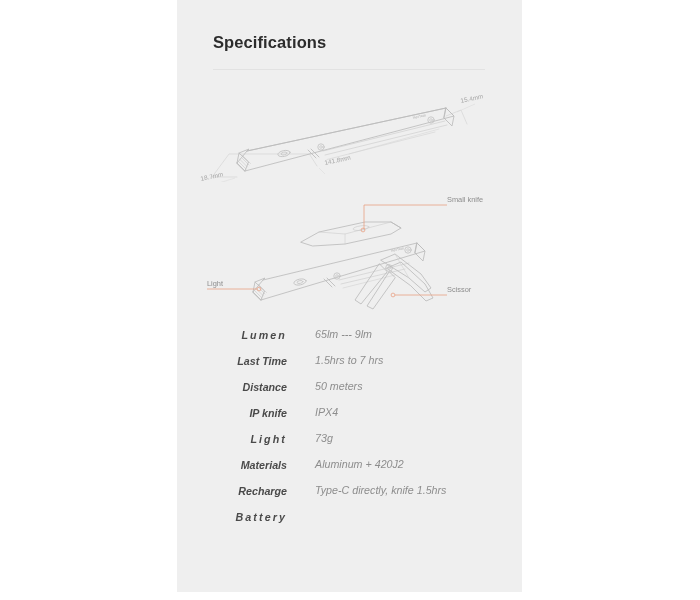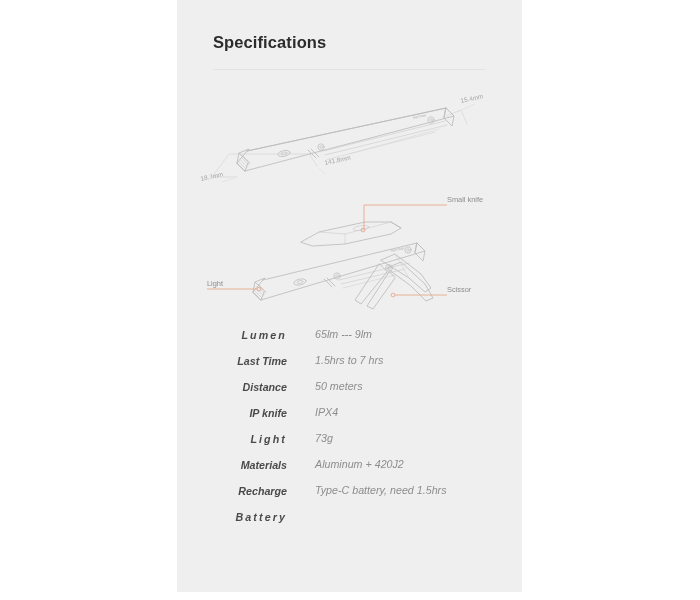--- a/index.html
+++ b/index.html
@@ -249,21 +249,21 @@
           </div>
           <div class="spec-row">
             <div class="spec-label">Materials</div>
             <div class="spec-value">
               <span class="vline">Aluminum + 420J2</span>
             </div>
           </div>
           <div class="spec-row">
             <div class="spec-label">Recharge</div>
             <div class="spec-value">
-              <span class="vline">Type-C battery, need 1.5hrs</span>
+              <span class="vline">Type-C directly, knife 1.5hrs</span>
             </div>
           </div>
           <div class="spec-row">
             <div class="spec-label spaced">Battery</div>
           </div>
         </div>
 
     </div>
   </div>
 </div>

